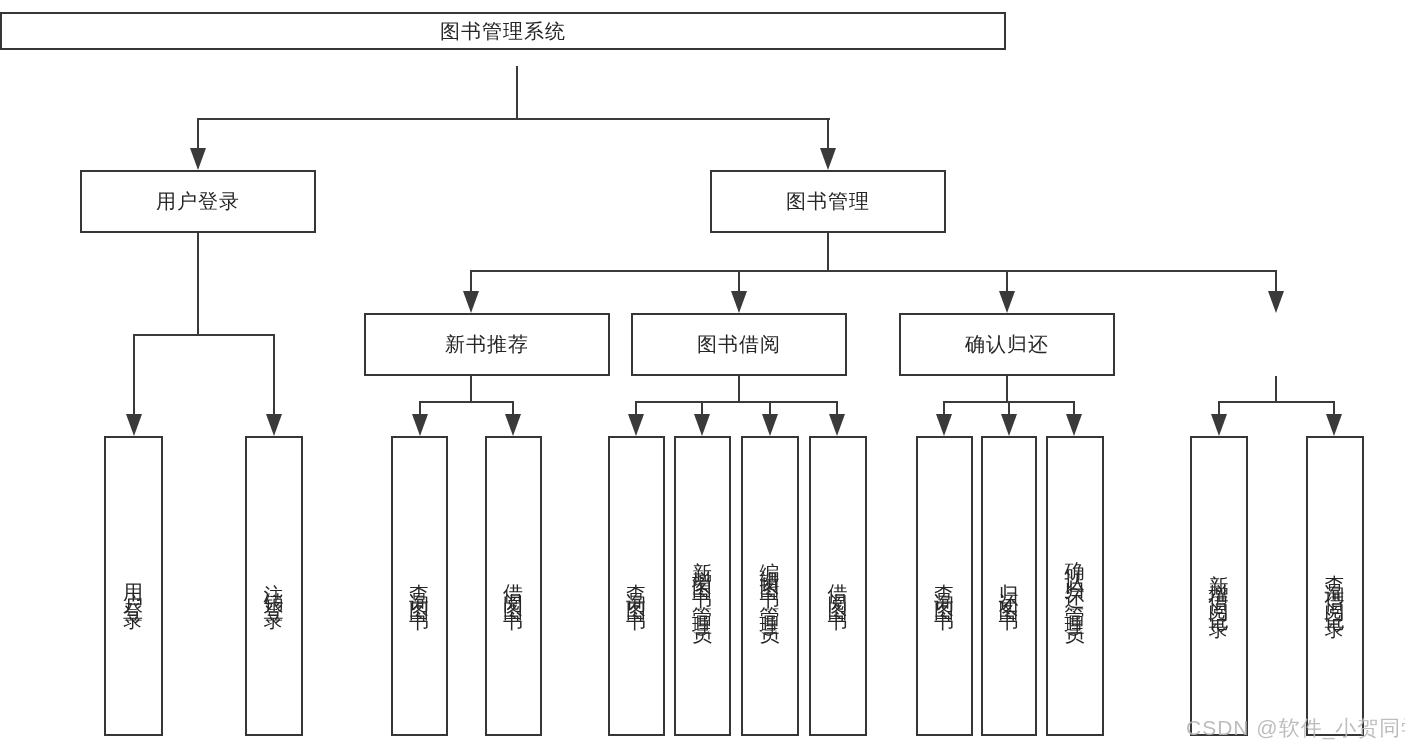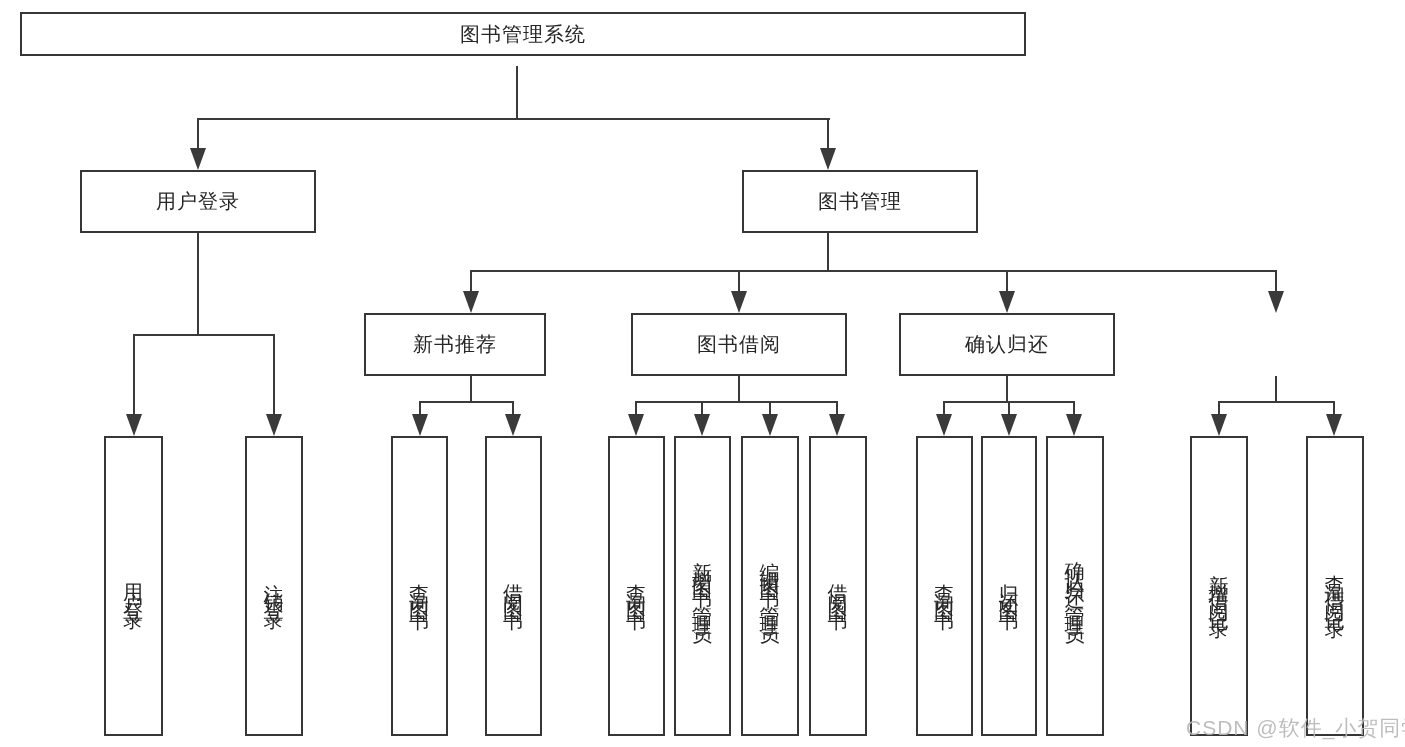--- a/index.html
+++ b/index.html
@@ -71,35 +71,35 @@
     opacity: 0.9;
     white-space: nowrap;
     z-index: 5;
   }
 </style>
 </head>
 <body>
 
 <div class="canvas">
 
-  <div class="hbox" style="left:20px; top:12px; width:1006px; height:44px;align-items:center;">
+  <div class="hbox" style="left:0; top:12px; width:1006px; height:38px;align-items:center;">
     <span class="hlabel">图书管理系统</span>
   </div>
 
   <div class="ln" style="left:516px; top:66px; width:2px; height:54px;"></div>
   <div class="ln" style="left:197px; top:118px; width:633px; height:2px;"></div>
   <div class="ln" style="left:197px; top:118px; width:2px; height:33px;"></div>
   <div class="ln" style="left:827px; top:118px; width:2px; height:33px;"></div>
   <div class="ah" style="left:190px; top:148px;"></div>
   <div class="ah" style="left:820px; top:148px;"></div>
 
   <div class="hbox" style="left:80px; top:170px; width:236px; height:63px;">
     <span class="hlabel">用户登录</span>
   </div>
-  <div class="hbox" style="left:710px; top:170px; width:236px; height:63px;margin-left:32px;">
+  <div class="hbox" style="left:710px; top:170px; width:236px; height:63px;">
     <span class="hlabel">图书管理</span>
   </div>
 
   <div class="ln" style="left:197px; top:233px; width:2px; height:103px;"></div>
   <div class="ln" style="left:133px; top:334px; width:142px; height:2px;"></div>
   <div class="ln" style="left:133px; top:334px; width:2px; height:82px;"></div>
   <div class="ln" style="left:273px; top:334px; width:2px; height:82px;"></div>
   <div class="ah" style="left:126px; top:414px;"></div>
   <div class="ah" style="left:266px; top:414px;"></div>
 
@@ -107,21 +107,21 @@
   <div class="ln" style="left:471px; top:270px; width:806px; height:2px;"></div>
   <div class="ln" style="left:470px; top:270px; width:2px; height:24px;"></div>
   <div class="ln" style="left:738px; top:270px; width:2px; height:24px;"></div>
   <div class="ln" style="left:1006px; top:270px; width:2px; height:24px;"></div>
   <div class="ln" style="left:1275px; top:270px; width:2px; height:24px;"></div>
   <div class="ah" style="left:463px; top:291px;"></div>
   <div class="ah" style="left:731px; top:291px;"></div>
   <div class="ah" style="left:999px; top:291px;"></div>
   <div class="ah" style="left:1268px; top:291px;"></div>
 
-  <div class="hbox" style="left:364px; top:313px; width:182px; height:63px;">
+  <div class="hbox" style="left:364px; top:313px; width:246px; height:63px;">
     <span class="hlabel">新书推荐</span>
   </div>
   <div class="hbox" style="left:631px; top:313px; width:216px; height:63px;">
     <span class="hlabel">图书借阅</span>
   </div>
   <div class="hbox" style="left:899px; top:313px; width:216px; height:63px;">
     <span class="hlabel">确认归还</span>
   </div>
 
   <div class="ln" style="left:470px; top:376px; width:2px; height:27px;"></div>

